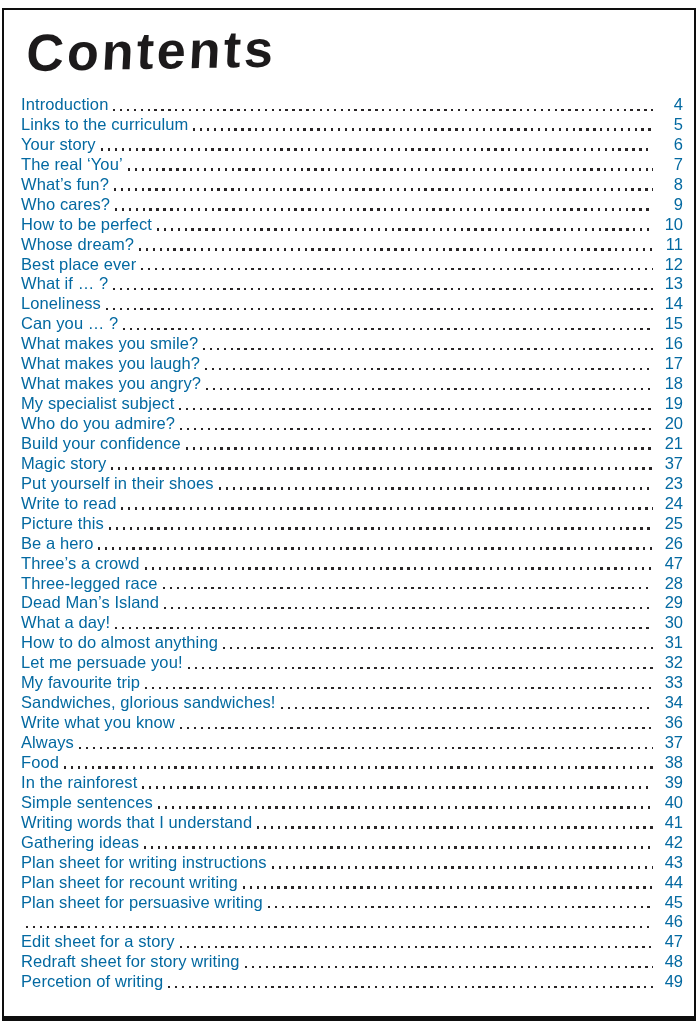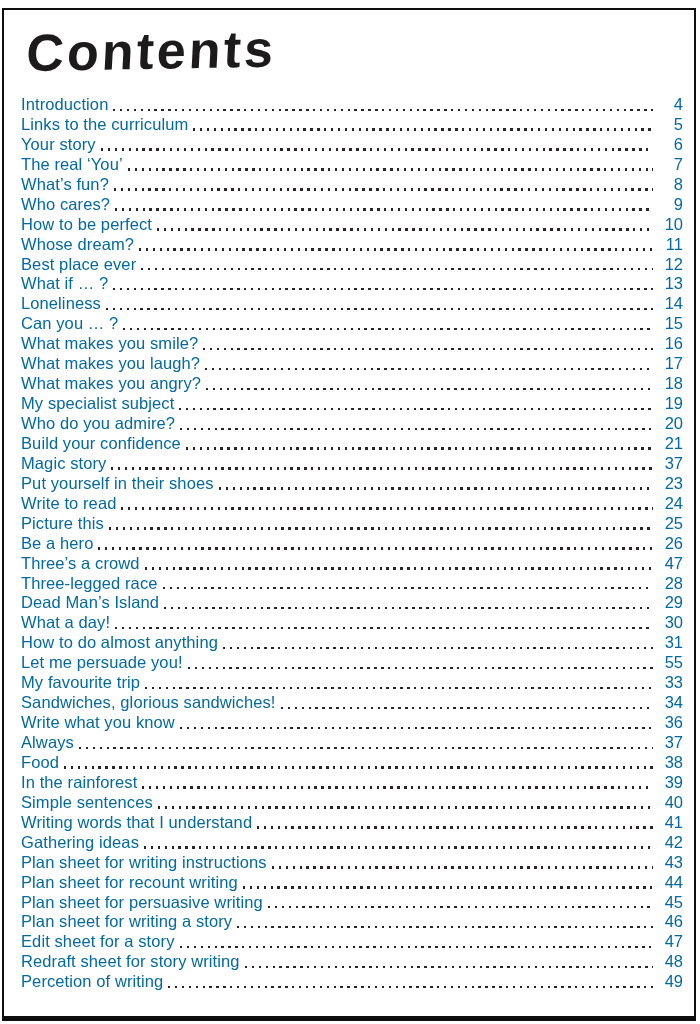--- a/index.html
+++ b/index.html
@@ -232,21 +232,21 @@
 
   <div class="entry">
     <span class="label">How to do almost anything</span>
     <span class="leader"></span>
     <span class="pagenum">31</span>
   </div>
 
   <div class="entry">
     <span class="label">Let me persuade you!</span>
     <span class="leader"></span>
-    <span class="pagenum">55</span>
+    <span class="pagenum">32</span>
   </div>
 
   <div class="entry">
     <span class="label">My favourite trip</span>
     <span class="leader"></span>
     <span class="pagenum">33</span>
   </div>
 
   <div class="entry">
     <span class="label">Sandwiches, glorious sandwiches!</span>
@@ -309,21 +309,20 @@
     <span class="pagenum">44</span>
   </div>
 
   <div class="entry">
     <span class="label">Plan sheet for persuasive writing</span>
     <span class="leader"></span>
     <span class="pagenum">45</span>
   </div>
 
   <div class="entry">
-    <span class="label">Plan sheet for writing a story</span>
     <span class="leader"></span>
     <span class="pagenum">46</span>
   </div>
 
   <div class="entry">
     <span class="label">Edit sheet for a story</span>
     <span class="leader"></span>
     <span class="pagenum">47</span>
   </div>
 

